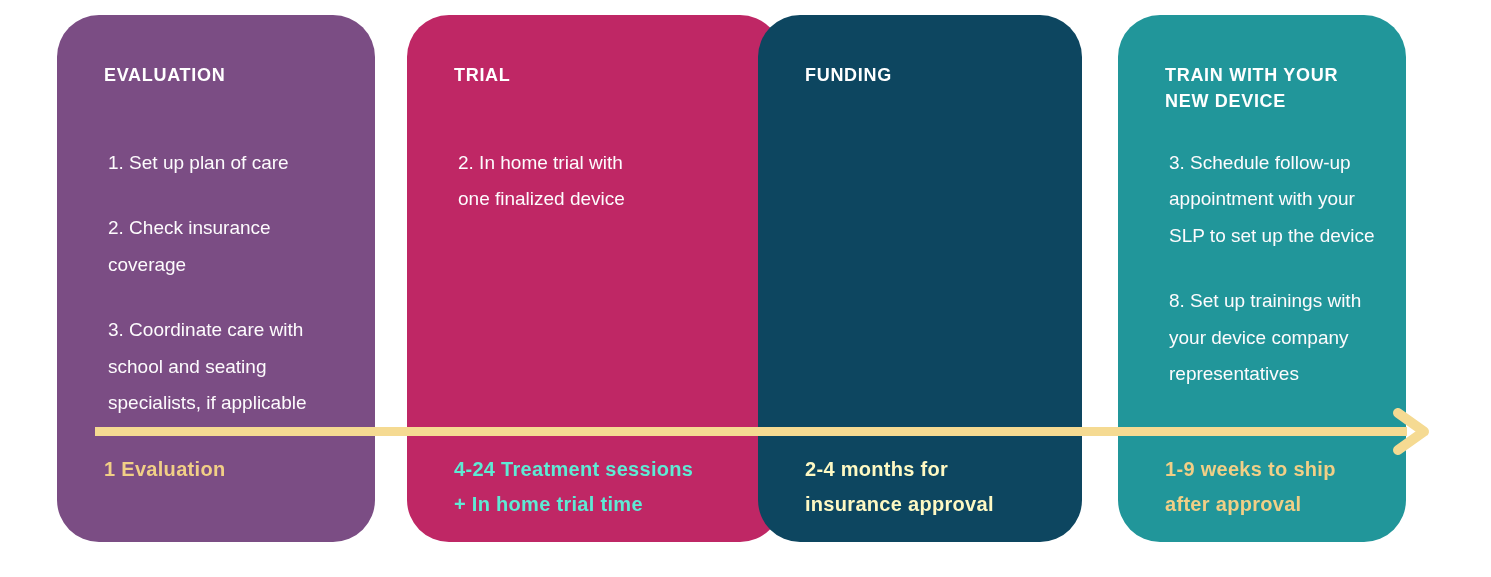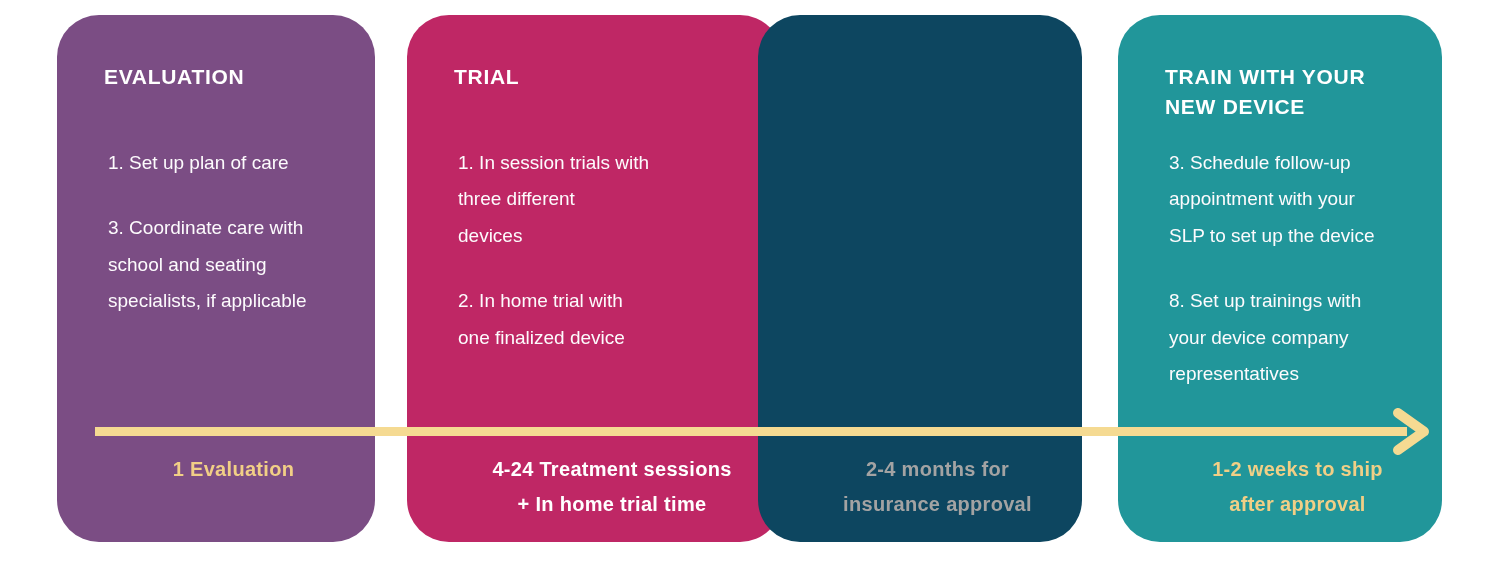--- a/index.html
+++ b/index.html
@@ -19,26 +19,26 @@
     position: absolute;
     top: 15px;
     height: 527px;
     border-radius: 42px;
     box-sizing: border-box;
     color: #ffffff;
   }
   .card:nth-of-type(1) { left: 57px;   width: 318px; }
   .card:nth-of-type(2) { left: 407px;  width: 375px; }
   .card:nth-of-type(3) { left: 758px;  width: 324px; }
-  .card:nth-of-type(4) { left: 1118px; width: 324px; }
+  .card:nth-of-type(4) { left: 1118px; width: 288px; }
   .card-title {
     margin: 47px 24px 0 47px;
     height: 83px;
     box-sizing: border-box;
-    font-size: 21px;
+    font-size: 18px;
     font-weight: bold;
     letter-spacing: 0.7px;
     line-height: 1.45;
     white-space: pre-line;
     color: #ffffff;
   }
   .card-steps {
     margin: 0 22px 0 47px;
   }
   .card-step {
@@ -46,21 +46,20 @@
     font-size: 19px;
     line-height: 1.92;
     white-space: pre-line;
     color: #fdfbfd;
   }
   .card-duration {
     position: absolute;
     left: 0;
     right: 12px;
     top: 437px;
-    text-align: center;
     font-size: 20px;
     font-weight: bold;
     line-height: 1.75;
     white-space: pre-line;
     letter-spacing: 0.3px;
     margin-left: 47px;
   }
   .arrow-overlay {
     position: absolute;
     left: 0;
@@ -70,57 +69,57 @@
 </style>
 </head>
 <body>
 
 <div class="canvas">
 
   <div class="card" style="background-color: rgb(123, 77, 132);">
     <div class="card-title">EVALUATION</div>
     <div class="card-steps">
       <p class="card-step">1. Set up plan of care</p>
+      <p class="card-step">2. Check insurance
+coverage</p>
       <p class="card-step">3. Coordinate care with
 school and seating
 specialists, if applicable</p>
     </div>
     <div class="card-duration" style="color: rgb(241, 207, 134);">1 Evaluation</div>
   </div>
 
   <div class="card" style="background-color: rgb(191, 39, 101);">
     <div class="card-title">TRIAL</div>
     <div class="card-steps">
-      <p class="card-step">1. In session trials with
-three different
-devices</p>
       <p class="card-step">2. In home trial with
 one finalized device</p>
     </div>
-    <div class="card-duration" style="color: #ffffff;">4-24 Treatment sessions
+    <div class="card-duration" style="color: #5eead4;">4-24 Treatment sessions
 + In home trial time</div>
   </div>
 
   <div class="card" style="background-color: rgb(13, 70, 96);">
-    <div class="card-duration" style="color: #a3a3a3;">2-4 months for
+    <div class="card-title">FUNDING</div>
+    <div class="card-duration" style="color: #fef9c3;">2-4 months for
 insurance approval</div>
   </div>
 
   <div class="card" style="background-color: rgb(33, 150, 154);">
     <div class="card-title">TRAIN WITH YOUR
 NEW DEVICE</div>
     <div class="card-steps">
       <p class="card-step">3. Schedule follow-up
 appointment with your
 SLP to set up the device</p>
       <p class="card-step">8. Set up trainings with
 your device company
 representatives</p>
     </div>
-    <div class="card-duration" style="color: rgb(241, 207, 134);">1-2 weeks to ship
+    <div class="card-duration" style="color: rgb(241, 207, 134);">1-9 weeks to ship
 after approval</div>
   </div>
 
   <svg class="arrow-overlay" width="1491" height="577" viewBox="0 0 1491 577">
     <path d="M95 431.5 H1407" fill="none" stroke-width="9" style="stroke: rgb(245, 218, 146);"></path>
     <path d="M1398 413 L1424 431.5 L1398 450" fill="none" stroke-width="10" stroke-linecap="round" stroke-linejoin="round" style="stroke: rgb(245, 218, 146);"></path>
   </svg>
 
 </div>
 

